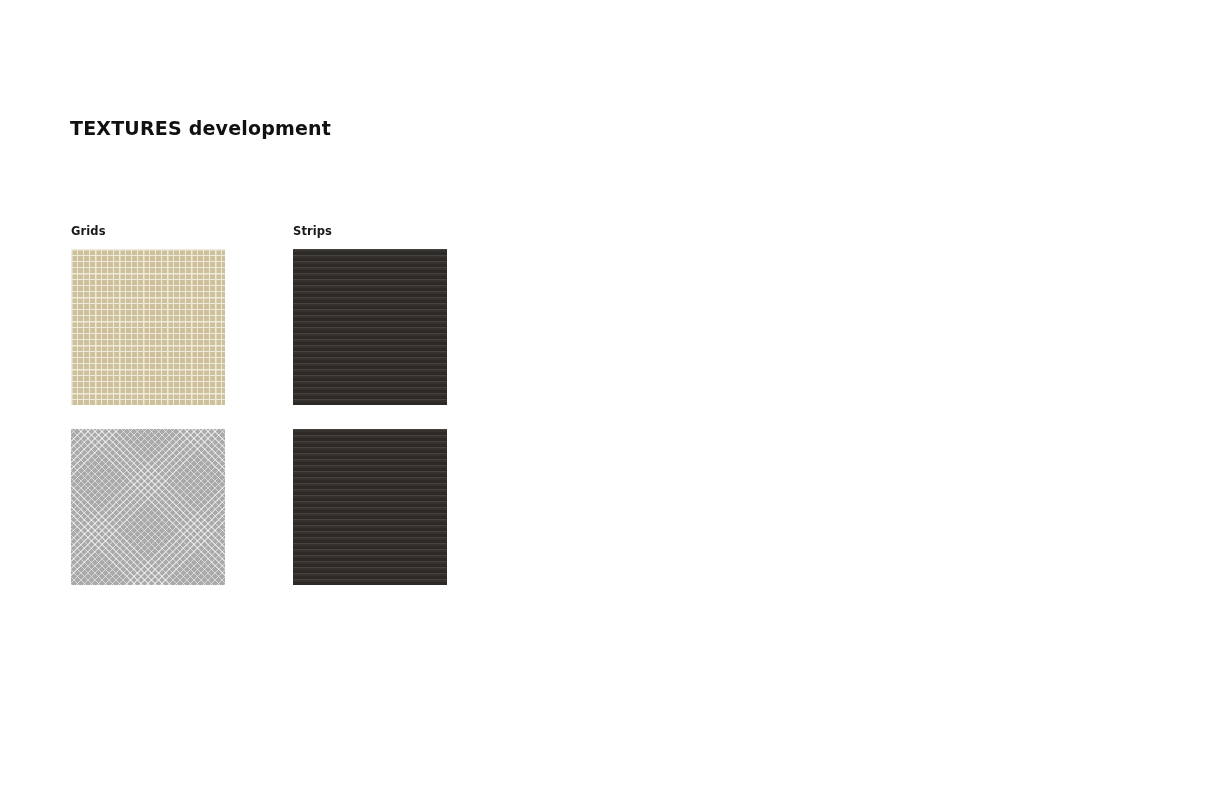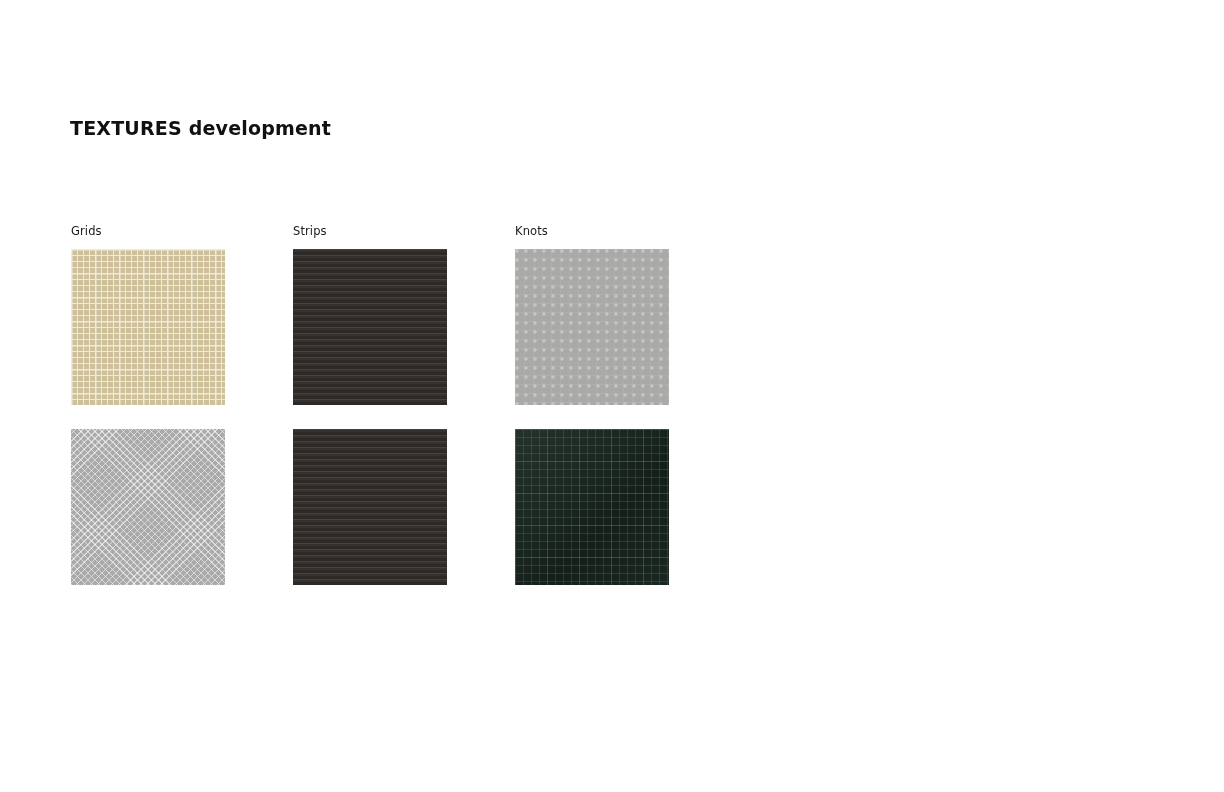--- a/index.html
+++ b/index.html
@@ -1,16 +1,16 @@
 <!DOCTYPE html>
 <html><head>
 <meta charset="utf-8">
 <title>TEXTURES development</title>
 <style>
-  * { box-sizing: border-box; }
+  * { box-sizing: border-box; font-weight: bold; }
   html, body {
     margin: 0;
     padding: 0;
     background: #ffffff;
   }
   body {
     width: 1224px;
     height: 792px;
     position: relative;
     font-family: "DejaVu Sans", "Liberation Sans", sans-serif;
@@ -170,20 +170,15 @@
     </div>
 
     <div class="column">
       <div class="column-label">Strips</div>
       <div class="swatch tex-strips-dark"></div>
       <div class="swatch tex-strips-dark"></div>
     </div>
 
 
 
-    <div class="column">
-      <div class="column-label">Knots</div>
-      <div class="swatch tex-knots-gray"></div>
-      <div class="swatch tex-knots-green"></div>
-    </div>
 
   </div>
 </div>
 
 </body></html>

